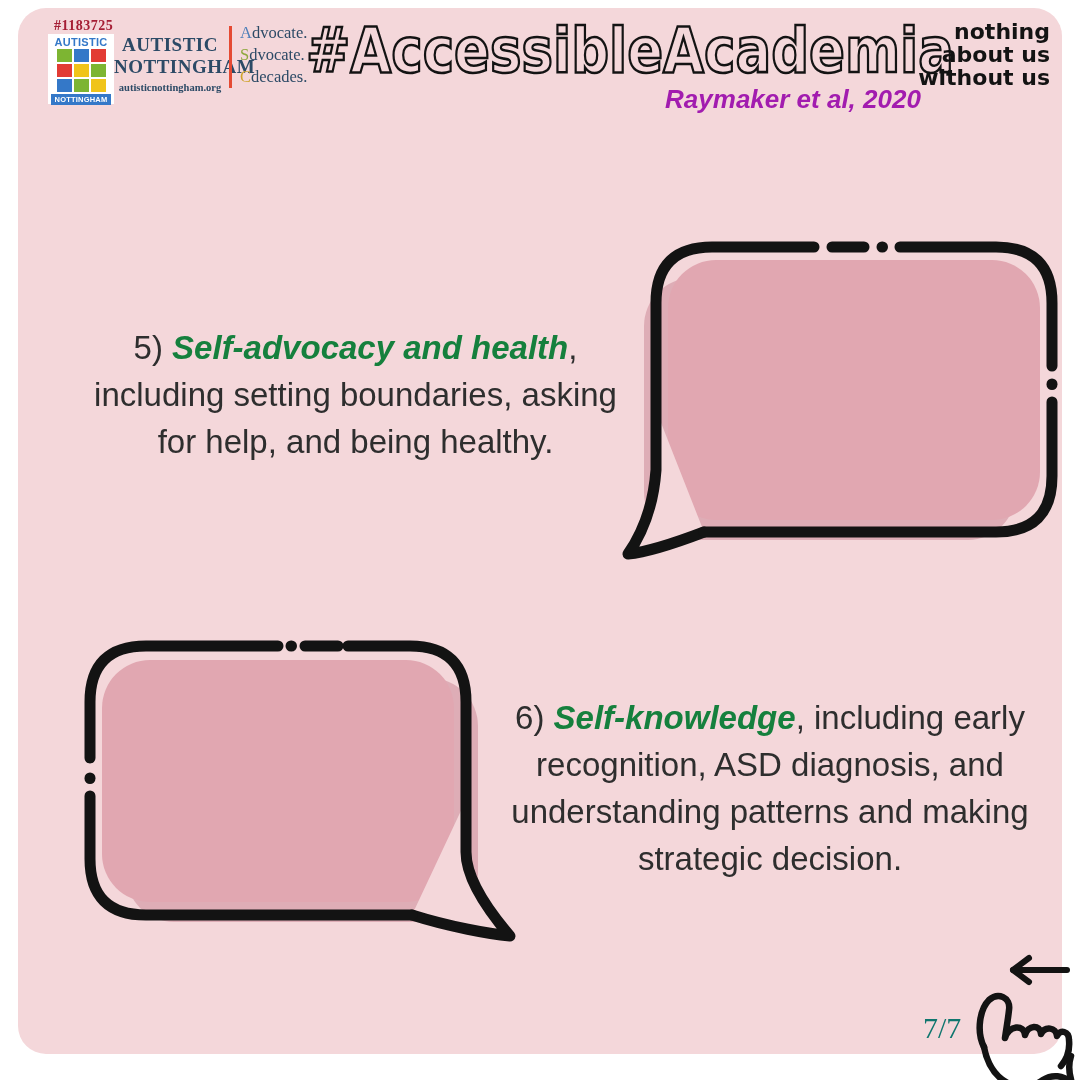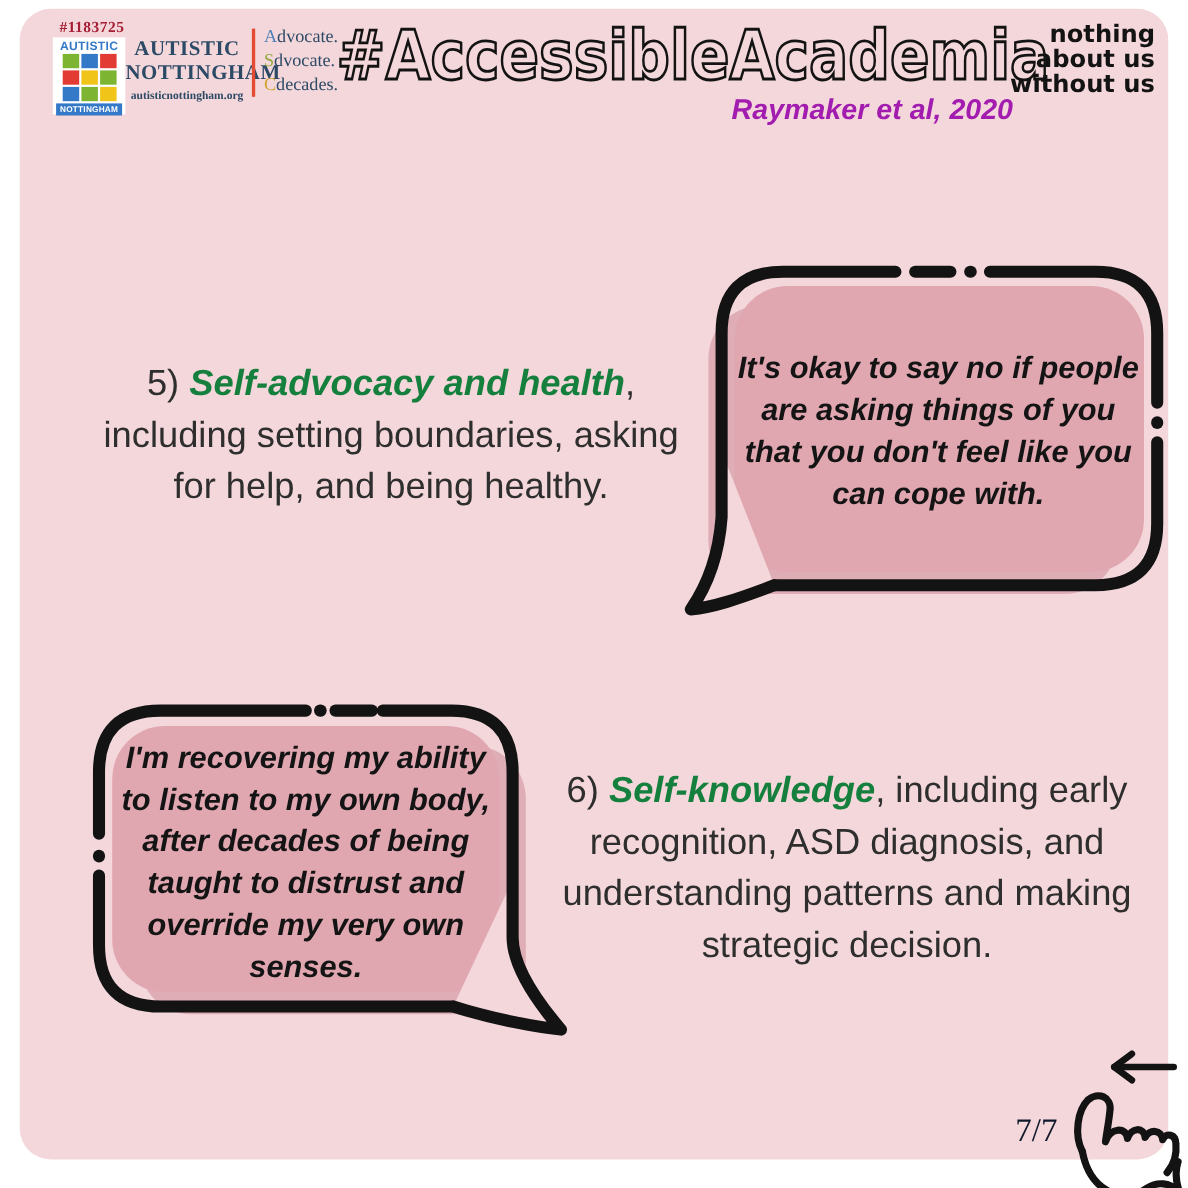--- a/index.html
+++ b/index.html
@@ -27,21 +27,21 @@
   #theme5 { left:55px; top:316px; width:565px; }
   #theme6 { left:452px; top:686px; width:600px; }
   .theme-text b { font-weight:bold; font-style:italic; color:#15803d; }
 
   .bubble-svg { position:absolute; }
   .quote-text { position:absolute; text-align:center; font-size:28px; line-height:38px; font-weight:bold; font-style:italic; color:#141414; }
   #quote1-text { left:650px; top:308px; width:370px; }
   #quote2-text { left:85px; top:662px; width:350px; }
 
   
-  .page-indicator { position:absolute; left:905px; top:1003px; font-family:"Liberation Serif", serif; font-size:30px; color:#0f172a; }
+  .page-indicator { position:absolute; left:905px; top:1003px; font-family:"Liberation Serif", serif; font-size:30px; color:#0f766e; }
   .arrow-svg { position:absolute; left:985px; top:946px; }
   .hand-svg { position:absolute; left:955px; top:976px; }
 </style>
 </head>
 <body>
 
 <div id="canvas">
   <div id="panel">
 
     <div class="charity-number">#1183725</div>
@@ -98,36 +98,34 @@
       <path d="M 86,302 C 52,315 30,322 10,324 C 28,298 36,268 38,240 L 38,180" fill="#f4d7da" stroke="none"></path>
       <g fill="none" stroke="#131313" stroke-width="11" stroke-linecap="round" stroke-linejoin="round">
         <path d="M 86,302 C 52,315 30,322 10,324 C 28,298 36,268 38,240 L 38,73 Q 38,17 94,17 L 196,17"></path>
         <path d="M 214,17 L 246,17"></path>
         <path d="M 264,17 L 264.5,17"></path>
         <path d="M 282,17 L 378,17 Q 434,17 434,73 L 434,136"></path>
         <path d="M 434,154 L 434,154.5"></path>
         <path d="M 434,172 L 434,246 Q 434,302 378,302 L 86,302"></path>
       </g>
     </svg>
-    <div id="quote1-text" class="quote-text">It's okay to say no if people are asking things of you that you don't feel like you can cope with.</div>
 
     <svg class="bubble-svg" style="left:40px; top:622px;" width="470" height="330" viewBox="0 0 470 330">
       <rect x="68" y="48" width="352" height="244" rx="48" fill="#deadb6"></rect>
       <rect x="44" y="30" width="352" height="242" rx="48" fill="#e1a7b1"></rect>
       <path d="M 354,285 C 392,297 432,304 452,306 C 428,278 408,248 408,222 L 408,170" fill="#f4d7da" stroke="none"></path>
       <g fill="none" stroke="#131313" stroke-width="11" stroke-linecap="round" stroke-linejoin="round">
         <path d="M 354,285 C 392,297 432,304 452,306 C 428,278 408,248 408,222 L 408,72 Q 408,16 352,16 L 290,16"></path>
         <path d="M 280,16 L 247,16"></path>
         <path d="M 233,16 L 233.5,16"></path>
         <path d="M 220,16 L 88,16 Q 32,16 32,72 L 32,128"></path>
         <path d="M 32,148 L 32,148.5"></path>
         <path d="M 32,166 L 32,229 Q 32,285 88,285 L 354,285"></path>
       </g>
     </svg>
-    <div id="quote2-text" class="quote-text">I'm recovering my ability to listen to my own body, after decades of being taught to distrust and override my very own senses.</div>
 
     <div id="theme6" class="theme-text">
       <span>6) </span><b>Self-knowledge</b><span>, including early recognition, ASD diagnosis, and understanding patterns and making strategic decision.</span>
     </div>
 
     <div class="page-indicator">7/7</div>
 
     <svg class="arrow-svg" width="68" height="32" viewBox="0 0 68 32">
       <g fill="none" stroke="#131313" stroke-width="6" stroke-linecap="round" stroke-linejoin="round">
         <path d="M 64,16 L 10,16"></path>

